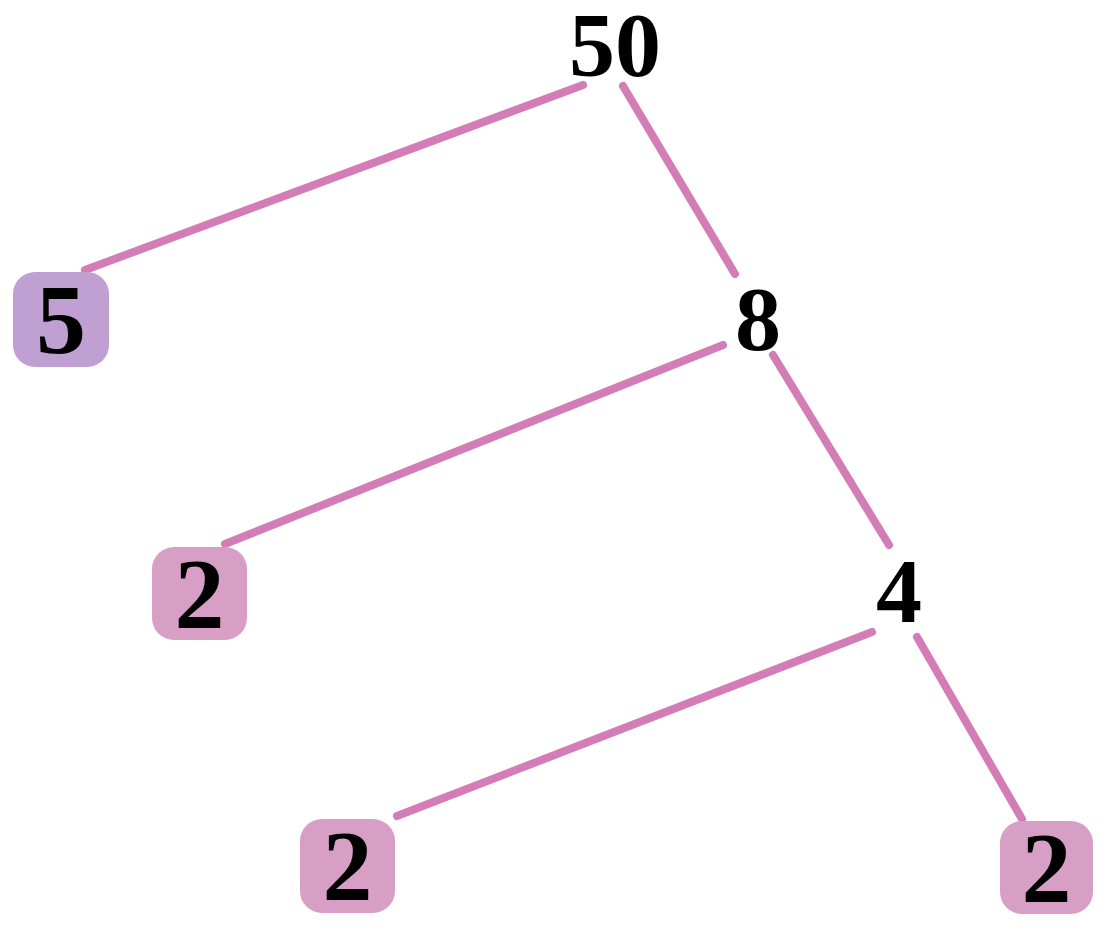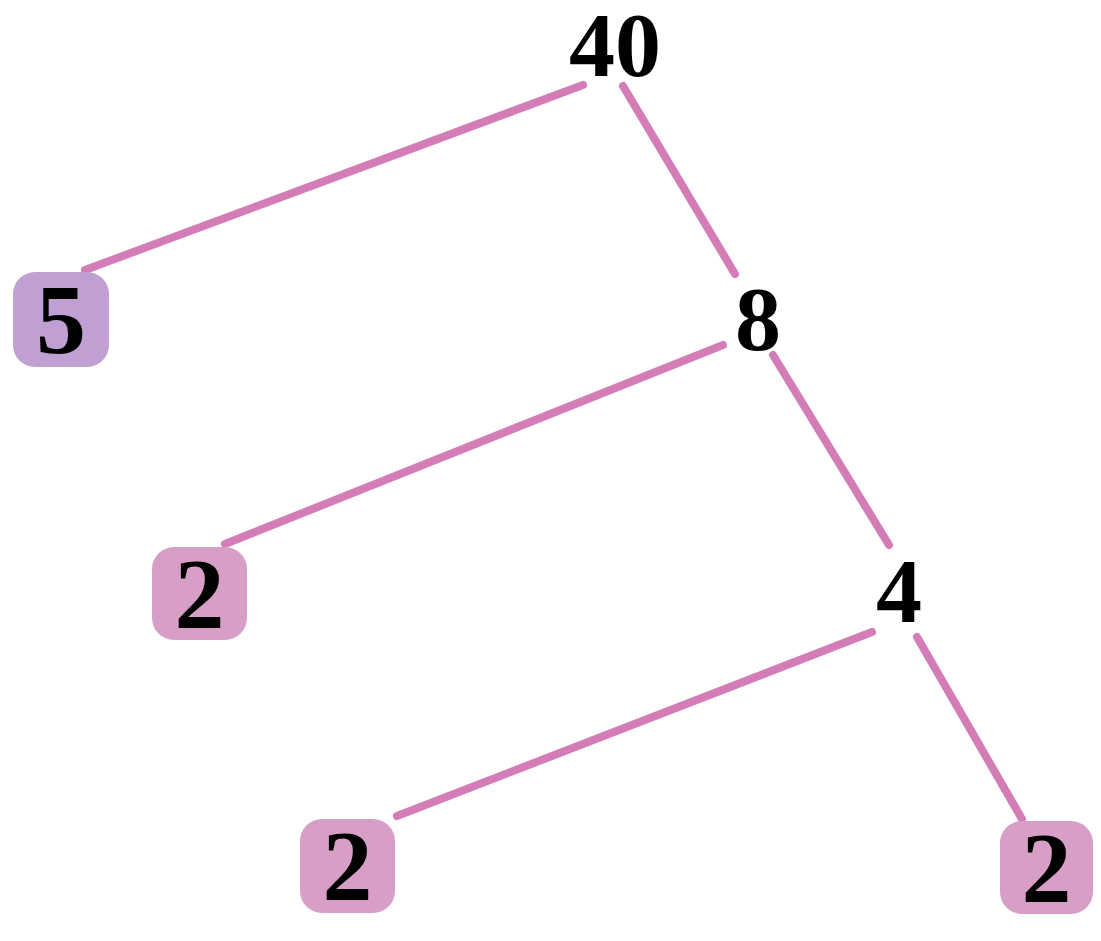--- a/index.html
+++ b/index.html
@@ -56,21 +56,21 @@
   <svg class="edges" viewBox="0 0 1101 941" aria-hidden="true">
     <line class="edge" x1="583" y1="85" x2="85" y2="270"></line>
     <line class="edge" x1="623" y1="86" x2="735" y2="274"></line>
     <line class="edge" x1="723" y1="345" x2="225" y2="544"></line>
     <line class="edge" x1="773" y1="355" x2="889" y2="545"></line>
     <line class="edge" x1="872" y1="632" x2="397" y2="816"></line>
     <line class="edge" x1="917" y1="637" x2="1022" y2="819"></line>
   </svg>
 
   <div class="node plain" style="left:615px; top:45px;">
-    <span>40</span>
+    <span>50</span>
   </div>
 
   <div class="node boxed box-purple" style="left:13px; top:272px; width:96px; height:95px;">
     <span>5</span>
   </div>
 
   <div class="node plain" style="left:758px; top:319px;">
     <span>8</span>
   </div>
 

